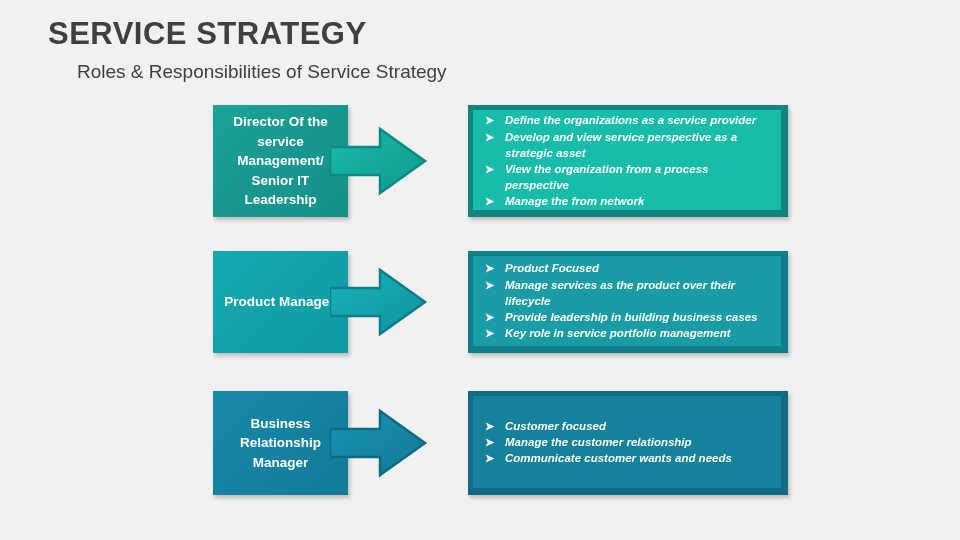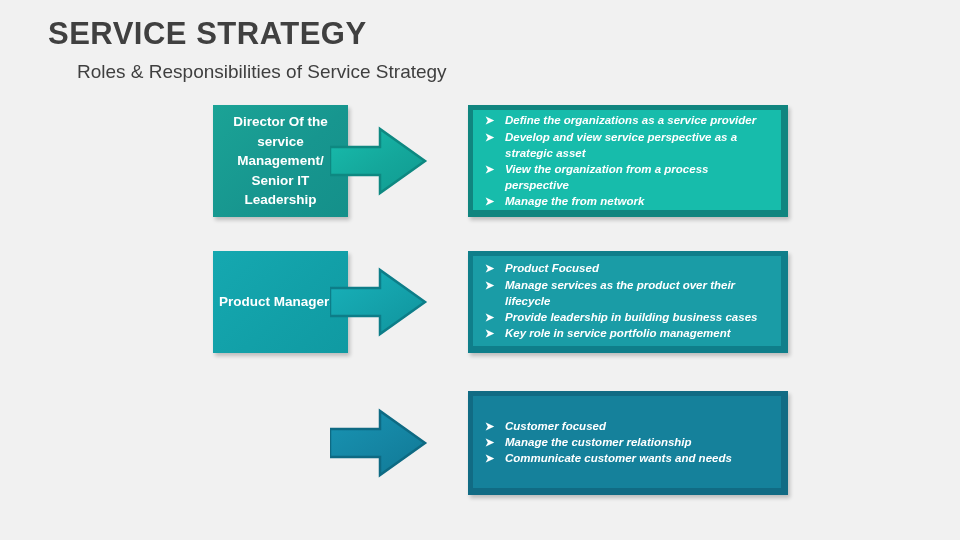--- a/index.html
+++ b/index.html
@@ -48,21 +48,21 @@
   .row-3 { top: 391px; height: 104px; }
 
   
   .role-box {
     position: absolute;
     left: 213px;
     top: 0;
     width: 135px;
     display: flex;
     align-items: center;
-    justify-content: flex-start;
+    justify-content: flex-end;
     box-sizing: border-box;
     padding: 16px 6px;
     color: #ffffff;
     font-size: 13.5px;
     font-weight: bold;
     line-height: 19.5px;
     text-align: center;
     box-shadow: 2px 3px 4px rgba(0,0,0,0.22);
   }
   .row-1 .role-box { height: 112px; }
@@ -215,20 +215,23 @@
         <div class="bullet">
           <span class="bullet-marker">➤</span>
           <span class="bullet-text">Key role in service portfolio management</span>
         </div>
       </div>
     </div>
   </div>
 
   <div class="row row-3">
 
+    <div class="role-box" style="background:linear-gradient(135deg,#1789a8 0%,#1481a0 55%,#127b99 100%);">
+      <span>Business Relationship Manager</span>
+    </div>
 
     <div class="arrow-wrap">
       <svg width="100" height="74" viewBox="0 0 100 74">
         <defs>
           <linearGradient id="ag3" x1="0" y1="0" x2="1" y2="1">
             <stop offset="0%" stop-color="#1894b3"></stop>
             <stop offset="55%" stop-color="#1585a3"></stop>
             <stop offset="100%" stop-color="#107895"></stop>
           </linearGradient>
         </defs>

